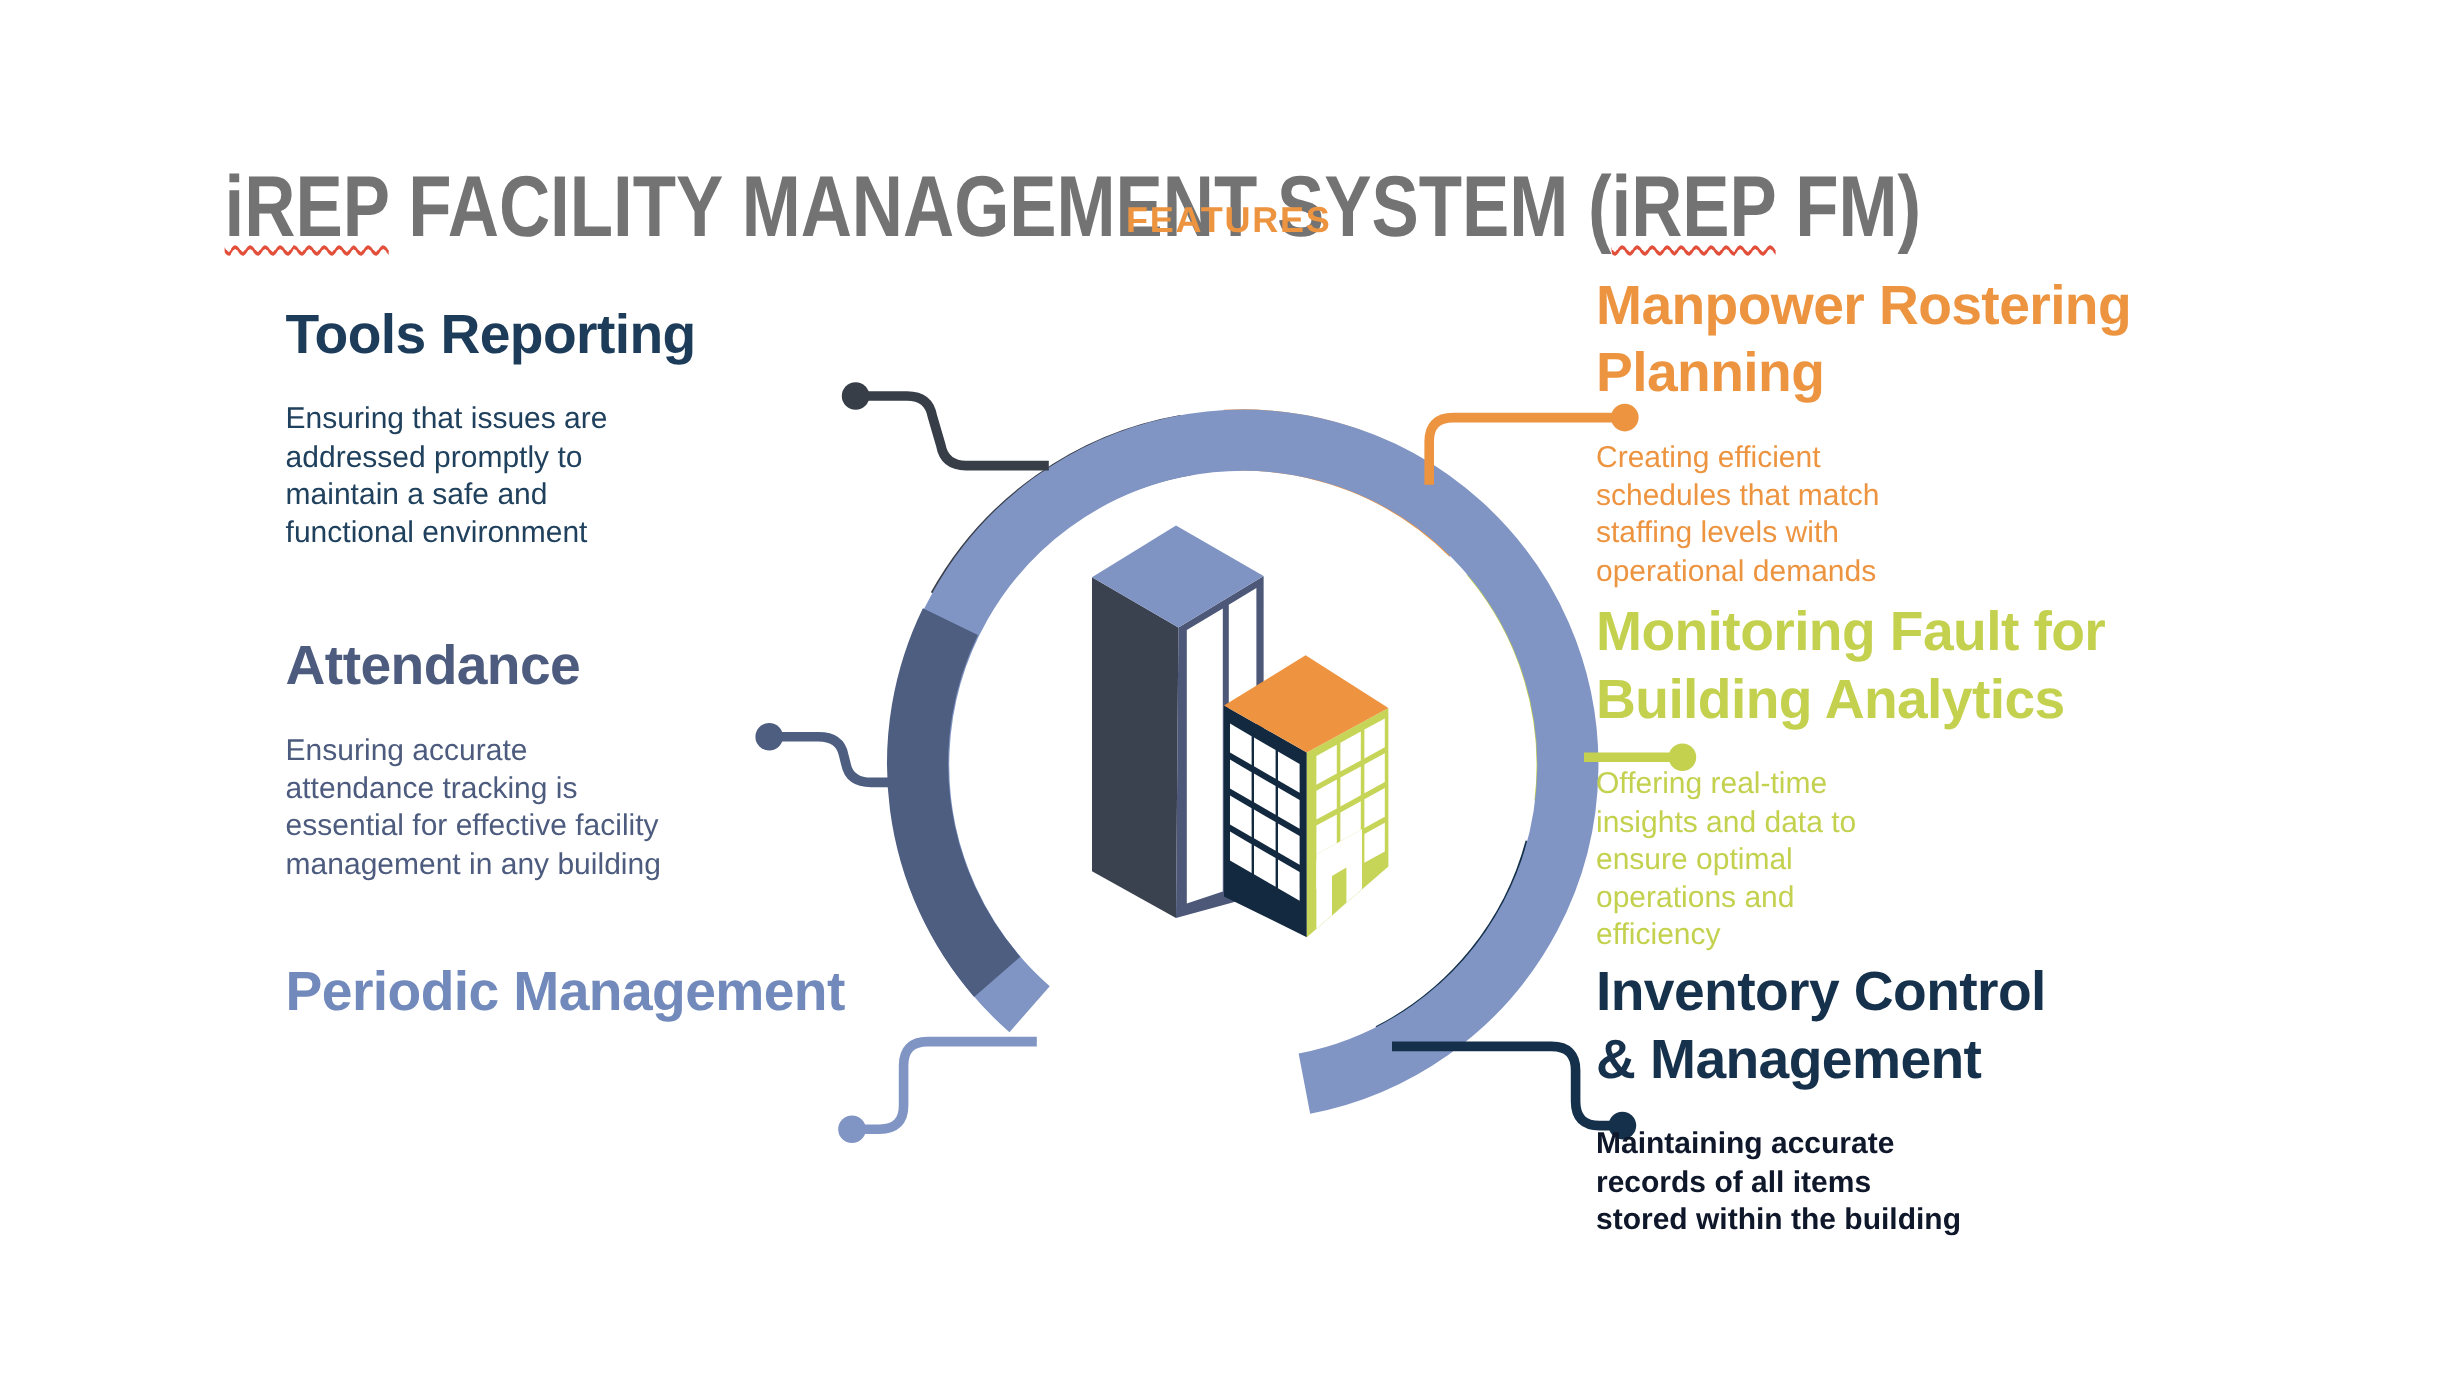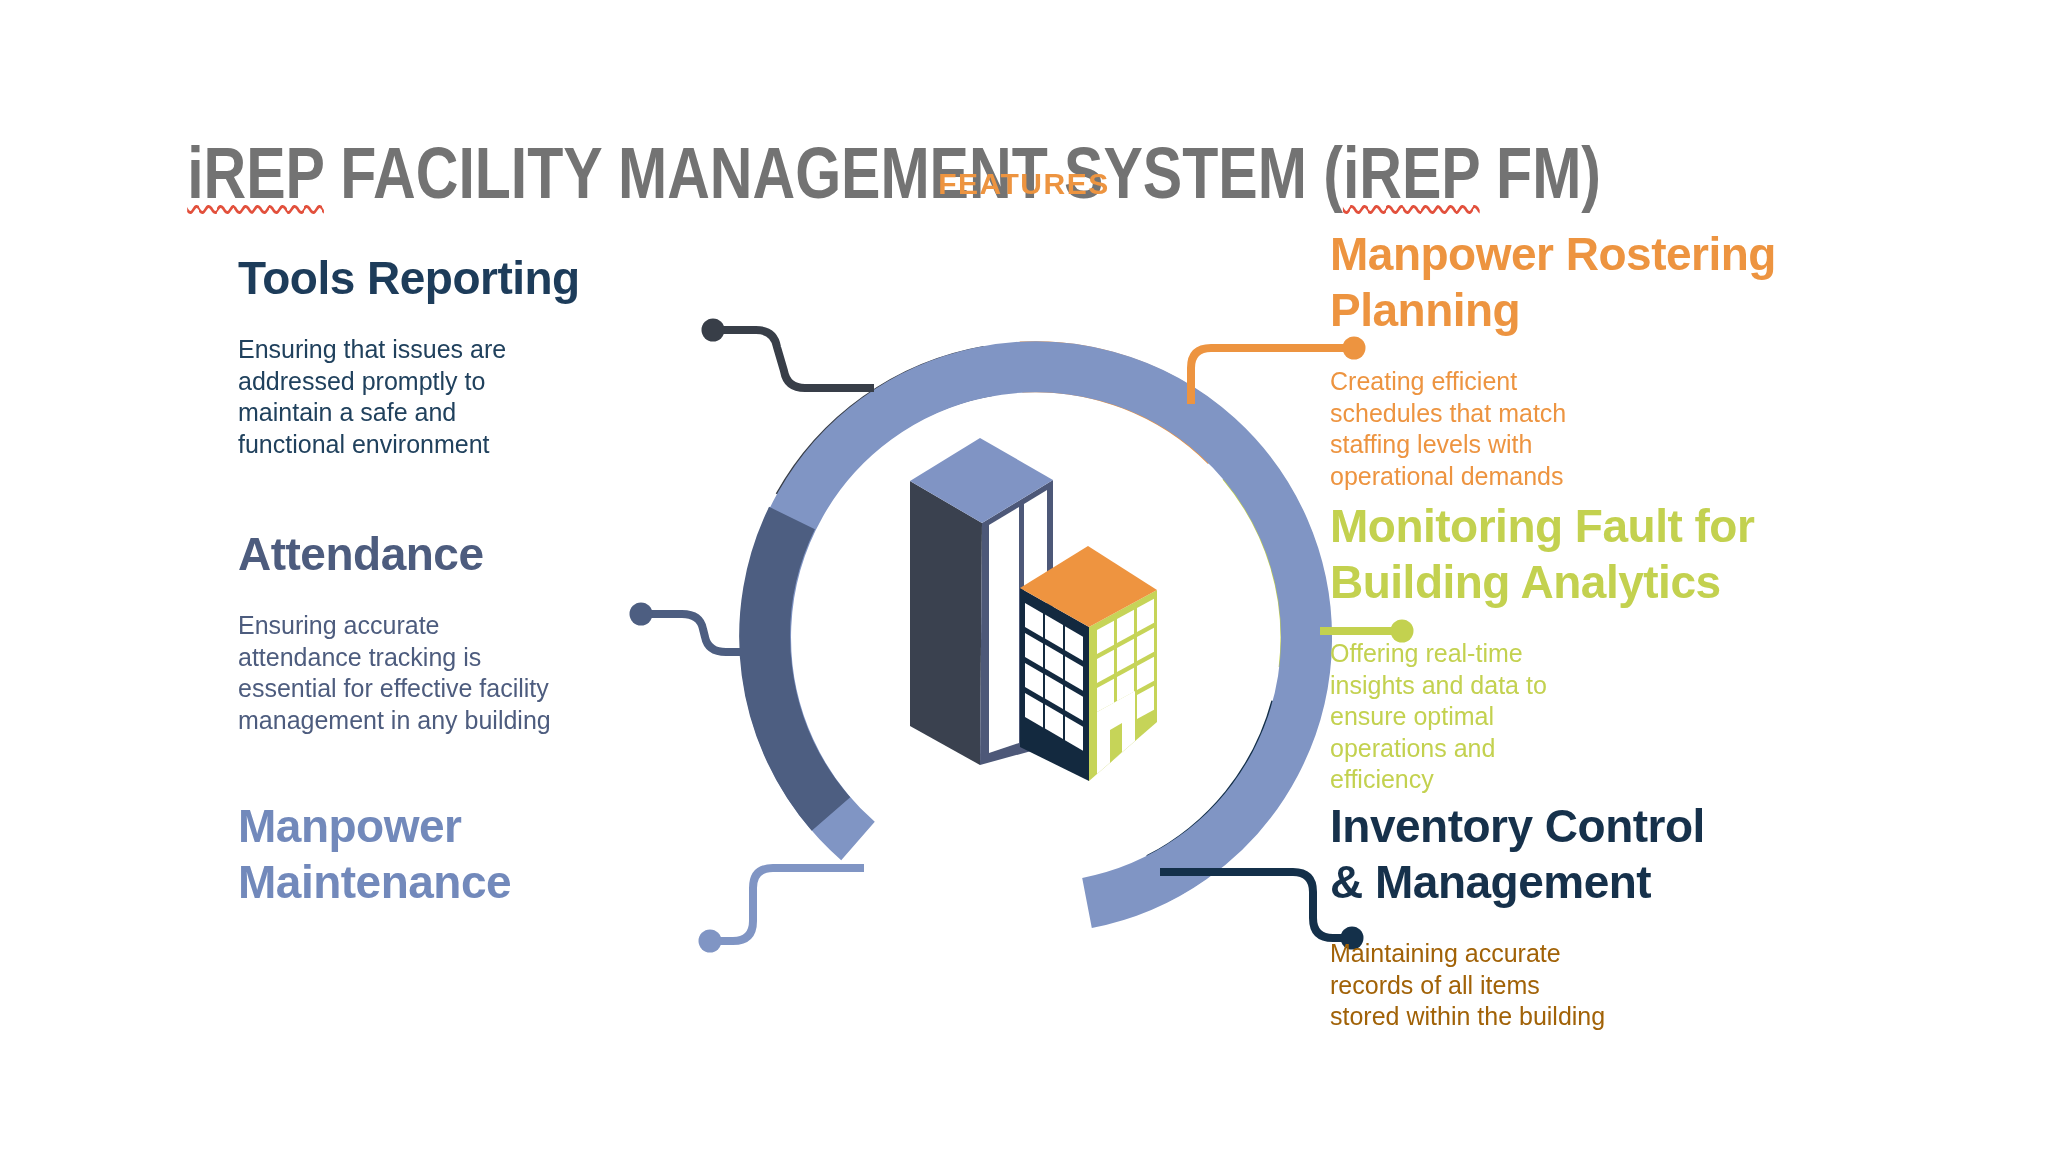--- a/index.html
+++ b/index.html
@@ -34,21 +34,21 @@
   #feature-attendance h2,#feature-attendance p{color:#4d5c7e;}
   #feature-periodic{top:798px;}
   #feature-periodic h2,#feature-periodic p{color:#7289bb;}
   #feature-manpower{top:226px;}
   #feature-manpower h2,#feature-manpower p{color:#ed9440;}
   #feature-manpower p{}
   #feature-monitoring{top:498px;}
   #feature-monitoring h2,#feature-monitoring p{color:#c3d14f;}
   #feature-inventory{top:798px;}
   #feature-inventory h2{color:#16314b;}
-  #feature-inventory p{color:#a16207;}
+  #feature-inventory p{color:#0f172a;font-weight:bold;}
   
   #diagram{position:absolute;left:0;top:0;}
   .arc{fill:none;stroke-width:51;}
   .conn{fill:none;stroke-width:8;}
 </style>
 </head>
 <body>
 
 <div id="canvas">
 
@@ -134,21 +134,21 @@
 functional environment</p>
   </div>
   <div class="feature left" id="feature-attendance">
     <h2>Attendance</h2>
     <p>Ensuring accurate
 attendance tracking is
 essential for effective facility
 management in any building</p>
   </div>
   <div class="feature left" id="feature-periodic">
-    <h2>Manpower Maintenance</h2>
+    <h2>Periodic Management</h2>
   </div>
 
   <div class="feature right" id="feature-manpower">
     <h2>Manpower Rostering
 Planning</h2>
     <p>Creating efficient
 schedules that match
 staffing levels with
 operational demands</p>
   </div>

